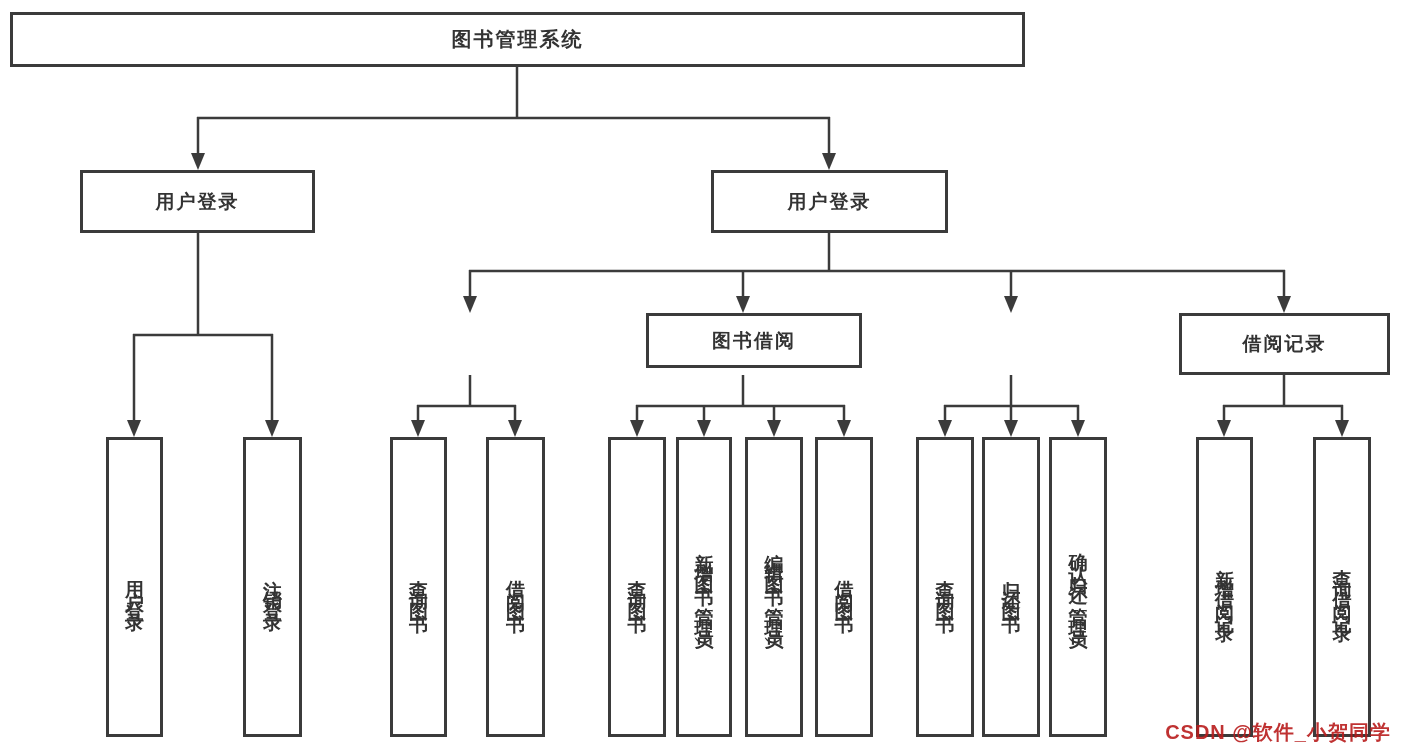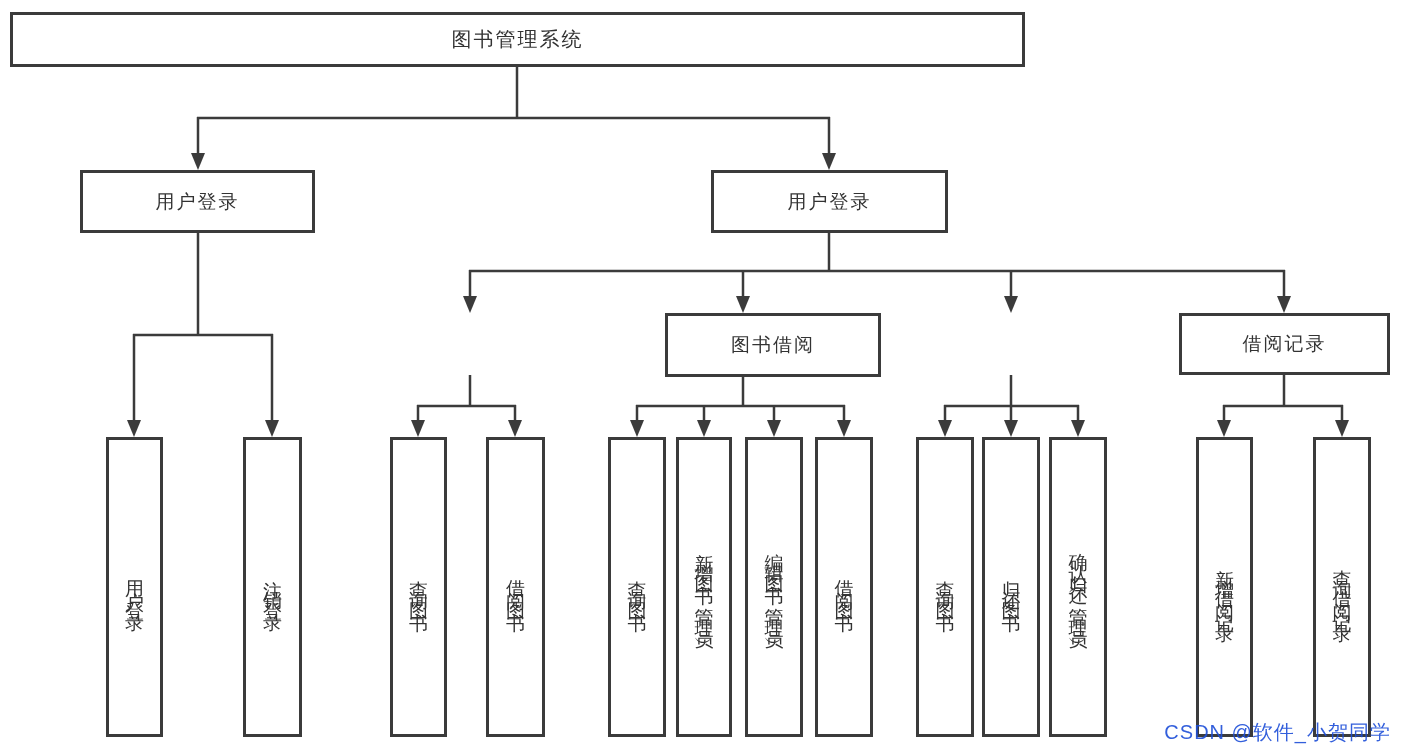--- a/index.html
+++ b/index.html
@@ -4,20 +4,21 @@
 <style>
   html, body { margin: 0; padding: 0; background: #ffffff; }
   #stage {
     position: relative;
     width: 1405px;
     height: 747px;
     background: #ffffff;
     font-family: "Liberation Sans", "DejaVu Sans", sans-serif;
     color: #333333;
     overflow: hidden;
+    font-weight: bold;
   }
   #connectors {
     position: absolute;
     left: 0; top: 0;
     width: 1405px; height: 747px;
   }
   .box {
     position: absolute;
     box-sizing: border-box;
     border: 3px solid #3b3b3b;
@@ -36,21 +37,21 @@
     text-orientation: mixed;
     letter-spacing: 11px;
     font-size: 19px;
     white-space: normal;
   }
   .watermark {
     position: absolute;
     right: 14px;
     bottom: 1px;
     font-size: 20px;
-    color: #1d4ed8;
+    color: #b91c1c;
     letter-spacing: 1px;
     opacity: 0.9;
     z-index: 5;
     margin-left: 34px;
   }
   line { stroke: #3b3b3b; stroke-width: 2.5; }
   polygon { fill: #3b3b3b; }
 </style>
 </head>
 <body>
@@ -131,21 +132,21 @@
       <line x1="1342" y1="405" x2="1342" y2="423"></line>
       <polygon points="1335,420 1349,420 1342,437"></polygon>
     </g>
   </svg>
 
   <div class="box root-box" style="left:10px; top:12px; width:1015px; height:55px">图书管理系统</div>
 
   <div class="box" style="left:80px; top:170px; width:235px; height:63px">用户登录</div>
   <div class="box" style="left:711px; top:170px; width:237px; height:63px">用户登录</div>
 
-  <div class="box" style="left:665px; top:313px; width:216px; height:64px">图书借阅</div>
+  <div class="box" style="left:646px; top:313px; width:216px; height:55px">图书借阅</div>
   <div class="box" style="left:1179px; top:313px; width:211px; height:62px">借阅记录</div>
 
   <div class="box leaf" style="left:106px; top:437px; width:57px; height:300px">用户登录</div>
   <div class="box leaf" style="left:243px; top:437px; width:59px; height:300px">注销登录</div>
 
   <div class="box leaf" style="left:390px; top:437px; width:57px; height:300px">查询图书</div>
   <div class="box leaf" style="left:486px; top:437px; width:59px; height:300px">借阅图书</div>
 
   <div class="box leaf" style="left:608px; top:437px; width:58px; height:300px">查询图书</div>
   <div class="box leaf" style="left:676px; top:437px; width:56px; height:300px">新增图书（管理员）</div>

